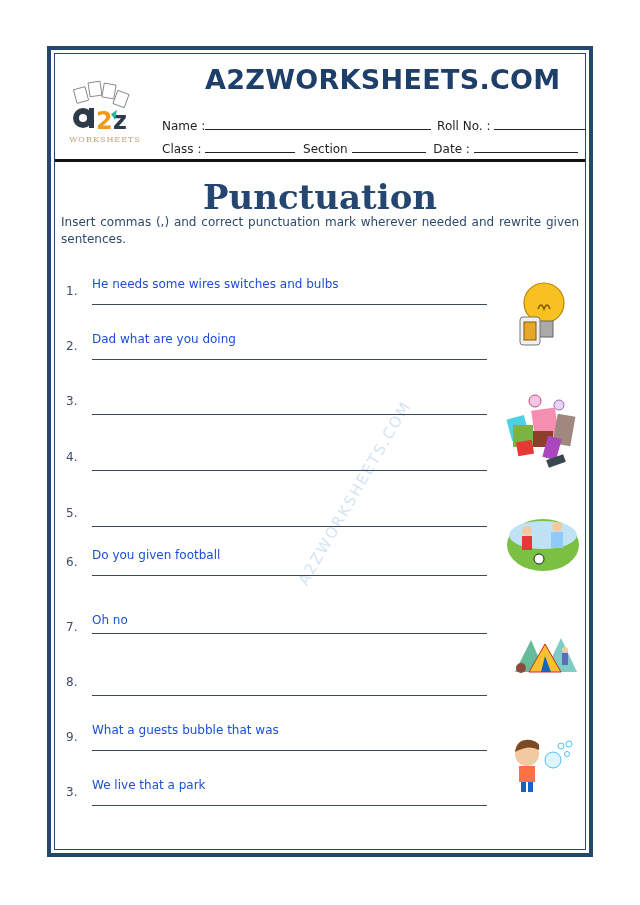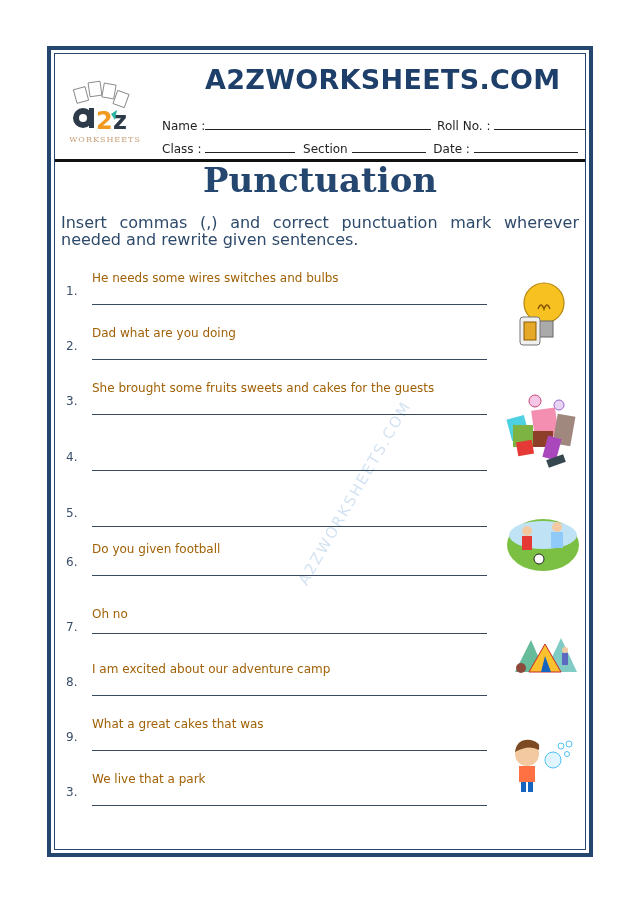--- a/index.html
+++ b/index.html
@@ -29,37 +29,37 @@
     }
     .field-row {
       position: absolute; left: 107px; font-size: 12px; color: #1f1f1f;
       font-family: "DejaVu Sans", sans-serif; white-space: nowrap;
     }
     .field-row .blank { display: inline-block; border-bottom: 1px solid #222; height: 12px; vertical-align: baseline; }
     .row1 { top: 64px; }
     .row2 { top: 87px; }
 
     .title {
-      position: absolute; left: 0; right: 0; top: 106px; text-align: center;
+      position: absolute; left: 0; right: 0; top: 123px; text-align: center;
       font-family: "DejaVu Serif", serif; font-weight: bold; font-size: 34px; color: #24466f;
     }
     .instructions {
       position: absolute; left: 6px; right: 6px; top: 160px;
-      font-size: 16px; line-height: 17px; color: #2e4a6b; text-align: justify;
+      font-size: 12px; line-height: 17px; color: #2e4a6b; text-align: justify;
       text-align-last: left;
     }
 
     .question {
       position: absolute; left: 0; width: 440px; height: 52px;
     }
     .q-number {
       position: absolute; left: 11px; top: 20px; font-size: 12px; color: #3a4f6a;
     }
     .q-text {
-      position: absolute; left: 37px; top: 7px; font-size: 12px; color: #a16207; white-space: nowrap;
+      position: absolute; left: 37px; top: 13px; font-size: 12px; color: #1d4ed8; white-space: nowrap;
     }
     .q-line {
       position: absolute; left: 37px; top: 40px; width: 395px; height: 1px; background: #3a4a5e;
     }
 
     .pic { position: absolute; }
 
     .watermark {
       position: absolute; left: 195px; top: 430px; font-size: 15px; color: #c9dcef;
       transform: rotate(-60deg); letter-spacing: 2px; white-space: nowrap; opacity: 0.8;
@@ -119,21 +119,20 @@
       <span class="q-text">He needs some wires switches and bulbs</span>
       <div class="q-line"></div>
     </div>
     <div class="question" style="top:265px;">
       <span class="q-number">2.</span>
       <span class="q-text">Dad what are you doing</span>
       <div class="q-line"></div>
     </div>
     <div class="question" style="top:320px;">
       <span class="q-number">3.</span>
-      <span class="q-text">She brought some fruits sweets and cakes for the guests</span>
       <div class="q-line"></div>
     </div>
     <div class="question" style="top:376px;">
       <span class="q-number">4.</span>
       <div class="q-line"></div>
     </div>
     <div class="question" style="top:432px;">
       <span class="q-number">5.</span>
       <div class="q-line"></div>
     </div>
@@ -142,26 +141,25 @@
       <span class="q-text">Do you given football</span>
       <div class="q-line"></div>
     </div>
     <div class="question" style="top:546px;">
       <span class="q-number">7.</span>
       <span class="q-text">Oh no</span>
       <div class="q-line" style="top:33px;"></div>
     </div>
     <div class="question" style="top:601px;">
       <span class="q-number">8.</span>
-      <span class="q-text">I am excited about our adventure camp</span>
       <div class="q-line"></div>
     </div>
     <div class="question" style="top:656px;">
       <span class="q-number">9.</span>
-      <span class="q-text">What a great cakes that was</span>
+      <span class="q-text">What a guests bubble that was</span>
       <div class="q-line"></div>
     </div>
     <div class="question" style="top:711px;">
       <span class="q-number">3.</span>
       <span class="q-text">We live that a park</span>
       <div class="q-line"></div>
     </div>
 
     <div class="pic" style="left:457px; top:225px; width:56px; height:76px;">
       <svg width="56" height="76" viewBox="0 0 56 76">

